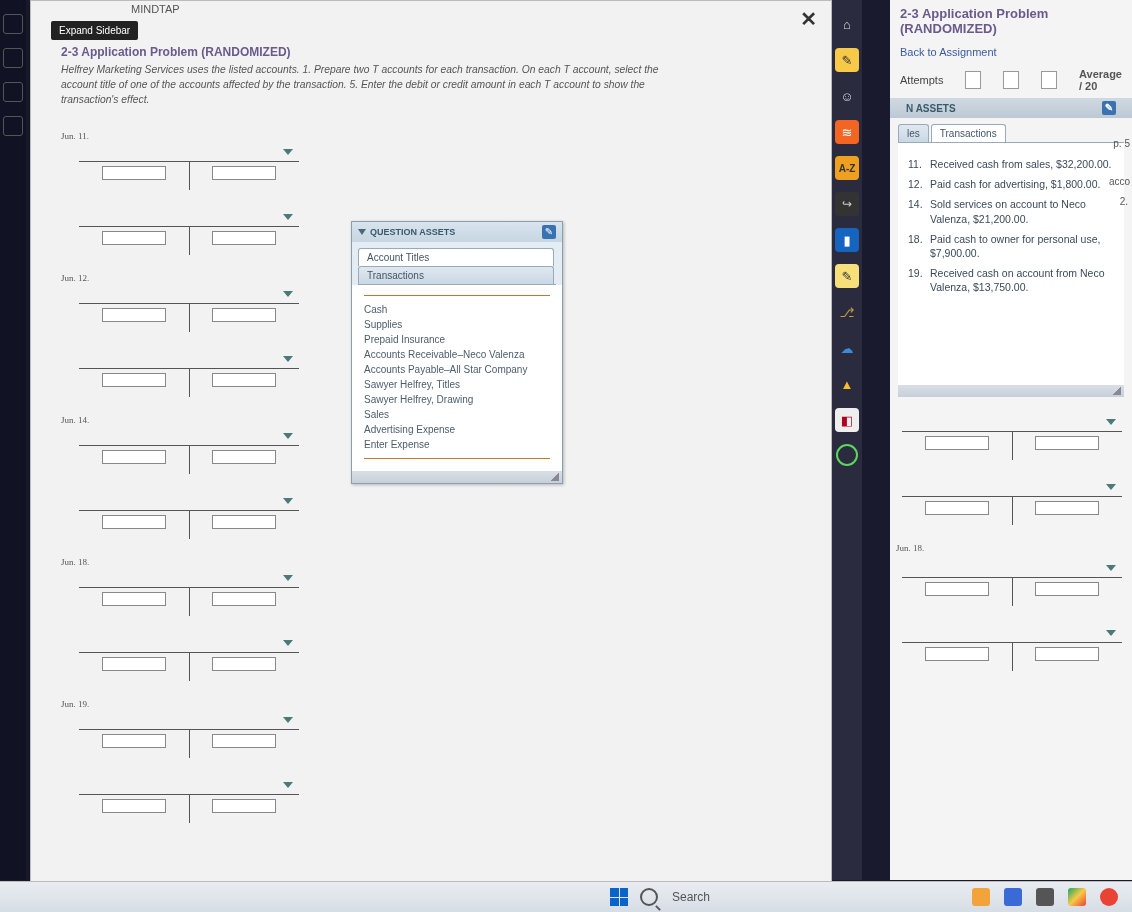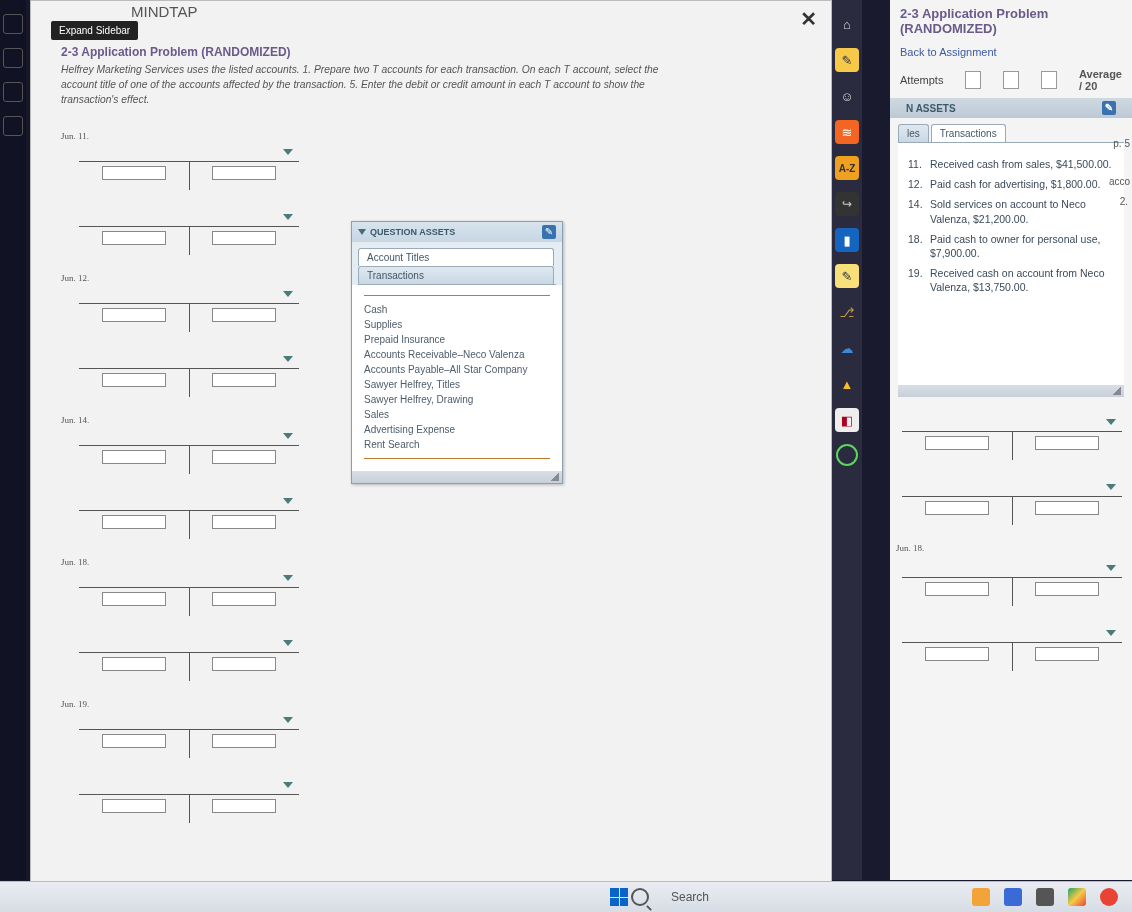--- a/index.html
+++ b/index.html
@@ -1,19 +1,19 @@
 <!DOCTYPE html>
 <html><head>
 <meta charset="utf-8">
 <style>
   html,body{margin:0;padding:0;font-family:Arial,Helvetica,sans-serif;background:#1a1a2e;overflow:hidden;width:1132px;height:912px;position:relative;}
   
   .left-modal{position:absolute;left:30px;top:0;width:800px;height:880px;background:#f2f2f2;border:1px solid #bbb;box-shadow:0 2px 8px rgba(0,0,0,.3);}
   .modal-head{position:relative;height:20px;}
-  .modal-title-mind{position:absolute;left:100px;top:2px;font-size:15px;color:#555;}
+  .modal-title-mind{position:absolute;left:100px;top:2px;font-size:11px;color:#555;}
   .expand-tag{position:absolute;left:20px;top:20px;background:#222;color:#fff;font-size:10px;padding:4px 8px;border-radius:2px;z-index:5;}
   .close-x{position:absolute;right:14px;top:6px;font-size:20px;font-weight:bold;color:#333;cursor:pointer;}
   .problem-title{position:absolute;left:30px;top:44px;font-size:12px;color:#6a5a8a;font-weight:600;}
   .problem-inst{position:absolute;left:30px;top:62px;width:600px;font-size:10.3px;font-style:italic;color:#555;line-height:1.45;}
   .t-account-list{position:absolute;left:30px;top:130px;width:260px;}
   .t-account-group{margin-bottom:18px;font-family:Liberation Serif, serif;}
   .t-label{font-size:9px;color:#555;margin-bottom:2px;}
   .t-account{position:relative;width:220px;margin-left:18px;}
   .acct-title-line{display:flex;align-items:center;border-bottom:1.5px solid #555;height:18px;}
   .acct-title-line .title-space{flex:1;text-align:center;font-size:9px;color:#444;}
@@ -62,21 +62,21 @@
   .tx-num{width:22px;flex-shrink:0;}
   .rp-resize{height:12px;background:linear-gradient(#dadfe6,#c7cfd8);margin:0 8px;position:relative;}
   .rp-resize:after{content:"";position:absolute;right:3px;bottom:2px;width:8px;height:8px;background:linear-gradient(135deg,transparent 45%,#889 45%);}
   .rp-taccts{margin:16px 6px 0 6px;}
   .rp-taccts .t-account{width:220px;margin:6px 0 16px 6px;}
   
   .taskbar{position:absolute;left:0;bottom:0;width:1132px;height:30px;background:linear-gradient(#e9edf2,#d7dde5);border-top:1px solid #bbb;display:flex;align-items:center;font-size:12px;}
   .tb-start{margin-left:610px;width:18px;height:18px;display:grid;grid-template-columns:1fr 1fr;grid-template-rows:1fr 1fr;gap:1px;}
   .tb-start div:nth-child(1){background:#0a63c9;} .tb-start div:nth-child(2){background:#0a63c9;}
   .tb-start div:nth-child(3){background:#0a63c9;} .tb-start div:nth-child(4){background:#0a63c9;}
-  .tb-search{margin-left:3px;display:flex;align-items:center;gap:22px;color:#555;}
+  .tb-search{margin-left:12px;display:flex;align-items:center;gap:14px;color:#555;}
   .tb-search .mag{width:14px;height:14px;border:2px solid #555;border-radius:50%;position:relative;}
   .tb-search .mag:after{content:"";position:absolute;right:-5px;bottom:-5px;width:6px;height:2px;background:#555;transform:rotate(45deg);}
   .tb-icons{margin-left:auto;display:flex;gap:14px;margin-right:14px;align-items:center;}
   .tb-icons span{width:18px;height:18px;border-radius:3px;display:inline-block;}
   
   .left-rail{position:absolute;left:0;top:0;width:26px;height:880px;background:#121225;}
   .left-rail .r{width:18px;height:18px;margin:14px auto;border:1px solid #555;border-radius:3px;}
   .p5{position:absolute;right:2px;top:138px;font-size:10px;color:#555;} 
   .acco{position:absolute;right:2px;top:176px;font-size:10px;color:#555;}
   .two{position:absolute;right:4px;top:196px;font-size:10px;color:#555;}
@@ -288,21 +288,21 @@
       <div id="acct-list">
           <div class="acct">Cash</div>
           <div class="acct">Supplies</div>
           <div class="acct">Prepaid Insurance</div>
           <div class="acct">Accounts Receivable–Neco Valenza</div>
           <div class="acct">Accounts Payable–All Star Company</div>
           <div class="acct">Sawyer Helfrey, Titles</div>
           <div class="acct">Sawyer Helfrey, Drawing</div>
           <div class="acct">Sales</div>
           <div class="acct">Advertising Expense</div>
-          <div class="acct">Rent Search</div>
+          <div class="acct">Enter Expense</div>
         </div>
       <div class="qa-sep2"></div>
     </div>
     <div class="qa-resize"></div>
   </div>
 </div>
 
 <div class="tool-strip">
   <div class="ic home">⌂</div>
   <div class="ic yellow">✎</div>
@@ -336,21 +336,21 @@
   <span class="p5">p. 5</span>
   <div class="rp-tabs">
     <div class="qa-tab">les</div>
     <div class="qa-tab active">Transactions</div>
   </div>
   <span class="acco">acco</span>
   <span class="two">2.</span>
   <div class="rp-body" id="tx-list">
       <div class="tx-row">
      <span class="tx-num">11.</span>
-     <span>Received cash from sales, $41,500.00.</span>
+     <span>Received cash from sales, $32,200.00.</span>
    </div>
       <div class="tx-row">
      <span class="tx-num">12.</span>
      <span>Paid cash for advertising, $1,800.00.</span>
    </div>
       <div class="tx-row">
      <span class="tx-num">14.</span>
      <span>Sold services on account to Neco Valenza, $21,200.00.</span>
    </div>
       <div class="tx-row">

